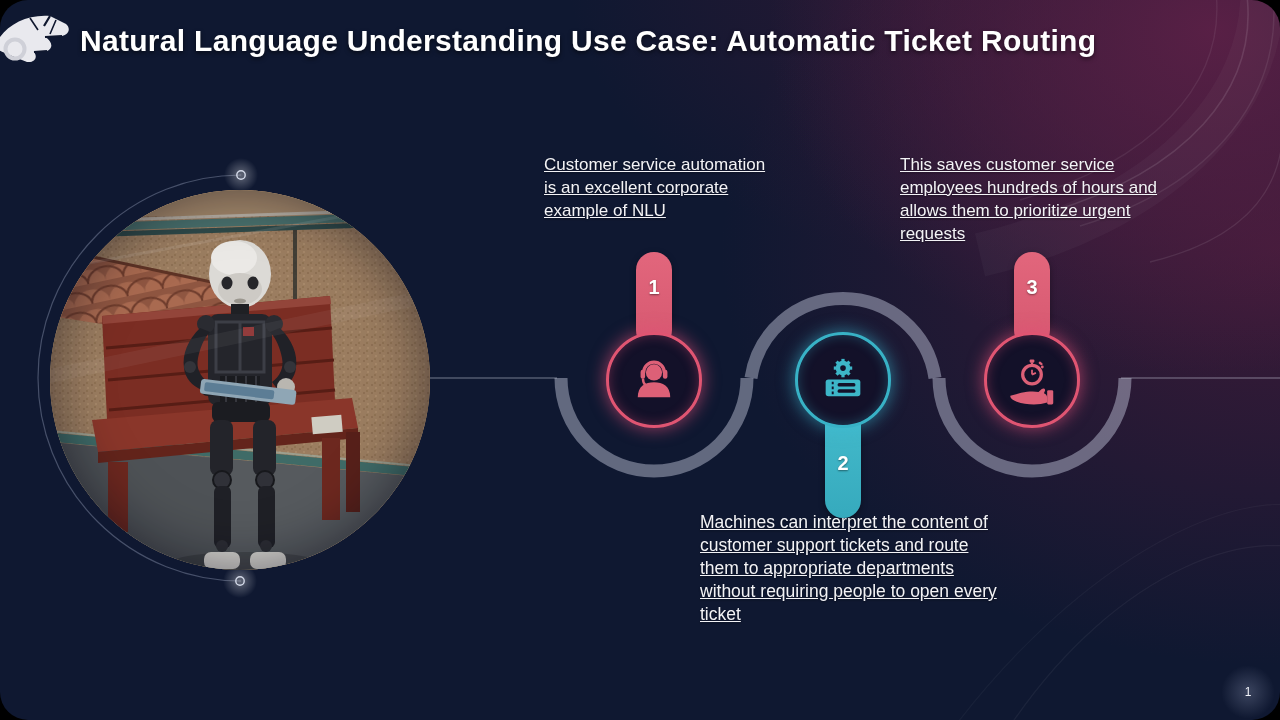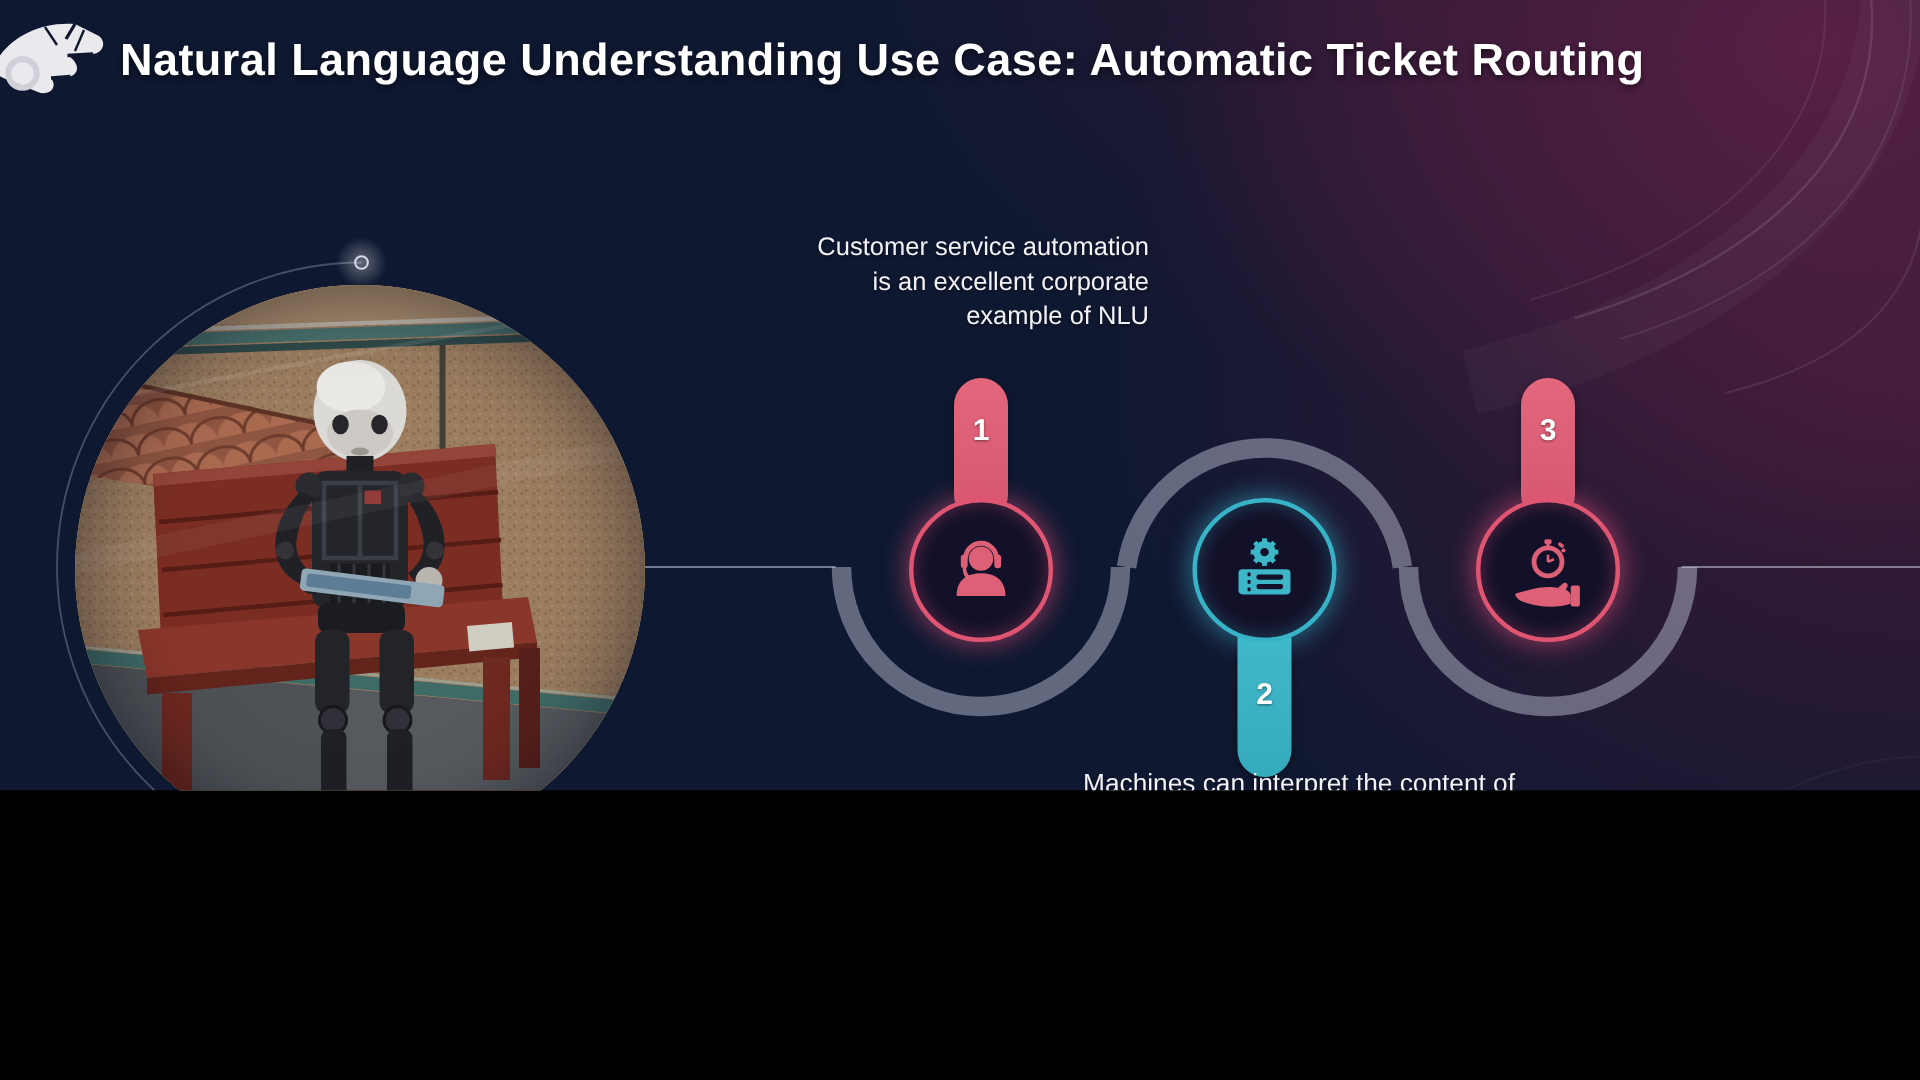--- a/index.html
+++ b/index.html
@@ -1,23 +1,24 @@
 <!DOCTYPE html>
 <html><head>
 <meta charset="utf-8">
 <style>
   html,body{margin:0;padding:0;background:#000;}
   #stage{
-    position:relative;width:1280px;height:527px;overflow:hidden;
+    position:relative;width:1280px;height:720px;overflow:hidden;
     font-family:"Liberation Sans",sans-serif;
     background:
       radial-gradient(ellipse 620px 480px at 1215px 30px, rgba(90,32,70,0.97), rgba(90,32,70,0) 72%),
       radial-gradient(ellipse 860px 640px at 1280px 250px, rgba(74,27,58,0.80), rgba(74,27,58,0) 65%),
       radial-gradient(ellipse 520px 420px at 930px -40px, rgba(64,25,54,0.55), rgba(64,25,54,0) 70%),
       #0f1831;
+    border-radius: 28px;
   }
   
   .title{
     position:absolute;left:80px;top:24px;width:1130px;
     color:#ffffff;font-size:30px;font-weight:700;letter-spacing:.3px;
     white-space:nowrap;text-shadow:0 2px 4px rgba(0,0,0,.55);
   }
   .hand-logo{position:absolute;left:0;top:4px;width:80px;height:68px;}
   
   .photo{
@@ -42,21 +43,21 @@
     text-shadow:0 1px 2px rgba(0,0,0,.45);
   }
   .icon-circle{
     position:absolute;width:90px;height:90px;border-radius:50%;z-index:3;
     background:#131129;display:flex;align-items:center;justify-content:center;
   }
   .icon-circle.rose{border:3px solid #e05572;box-shadow:0 0 16px 2px rgba(228,80,120,.55), inset 0 0 12px rgba(228,80,120,.35);}
   .icon-circle.teal{border:3px solid #38b2c6;box-shadow:0 0 16px 2px rgba(60,190,215,.5), inset 0 0 12px rgba(60,190,215,.3);}
   .step-text{
     position:absolute;color:#f3f3f6;font-size:17px;line-height:23px;
-    text-align:right;z-index:4;text-shadow:0 1px 2px rgba(0,0,0,.4);
+    text-align:left;z-index:4;text-shadow:0 1px 2px rgba(0,0,0,.4);text-decoration:underline;
   }
   
   .page-glow{
     position:absolute;left:1219px;top:663px;width:58px;height:58px;z-index:4;
     background:radial-gradient(circle, rgba(160,170,200,.30), rgba(160,170,200,0) 65%);
     display:flex;align-items:center;justify-content:center;
   }
   .page-num{color:#f0f2f8;font-size:12px;}
 </style>
 </head>
@@ -242,20 +243,21 @@
         <circle cx="24" cy="13" r="2.6" fill="#131129"></circle>
         <rect x="8" y="23.5" width="32" height="15.5" rx="2.5"></rect>
       </g>
       <line x1="14.5" y1="25.5" x2="14.5" y2="37.5" stroke="#131129" stroke-width="1.8" stroke-dasharray="2.4,2.2"></line>
       <rect x="19" y="26.8" width="16.5" height="3.2" rx="1.5" fill="#131129"></rect>
       <rect x="19" y="32.6" width="16.5" height="3.2" rx="1.5" fill="#131129"></rect>
     </svg>
   </div>
   <div class="step-text" style="left:688px;top:511px;width:310px;font-size:17.5px;margin-left:12px;">Machines can interpret the content of customer support tickets and route them to appropriate departments without requiring people to open every ticket</div>
 
+  <div class="step-text" style="left:900px;top:153px;width:265px;">This saves customer service employees hundreds of hours and allows them to prioritize urgent requests</div>
   <div class="pill rose" style="left:1014px;top:252px;height:96px;">
     <span class="num" style="margin-top:24px;">3</span>
   </div>
   <div class="icon-circle rose" style="left:984px;top:332px;">
     <svg width="52" height="52" viewBox="0 0 48 48">
       <g fill="#dd6077">
         <rect x="21.8" y="5" width="4.4" height="3" rx="1"></rect>
         <rect x="23" y="7.8" width="2" height="2.6"></rect>
         <rect x="30" y="7.6" width="4" height="2.2" rx="1" transform="rotate(38 32 8.7)"></rect>
         <circle cx="24" cy="19" r="8.6" fill="none" stroke="#dd6077" stroke-width="3"></circle>

